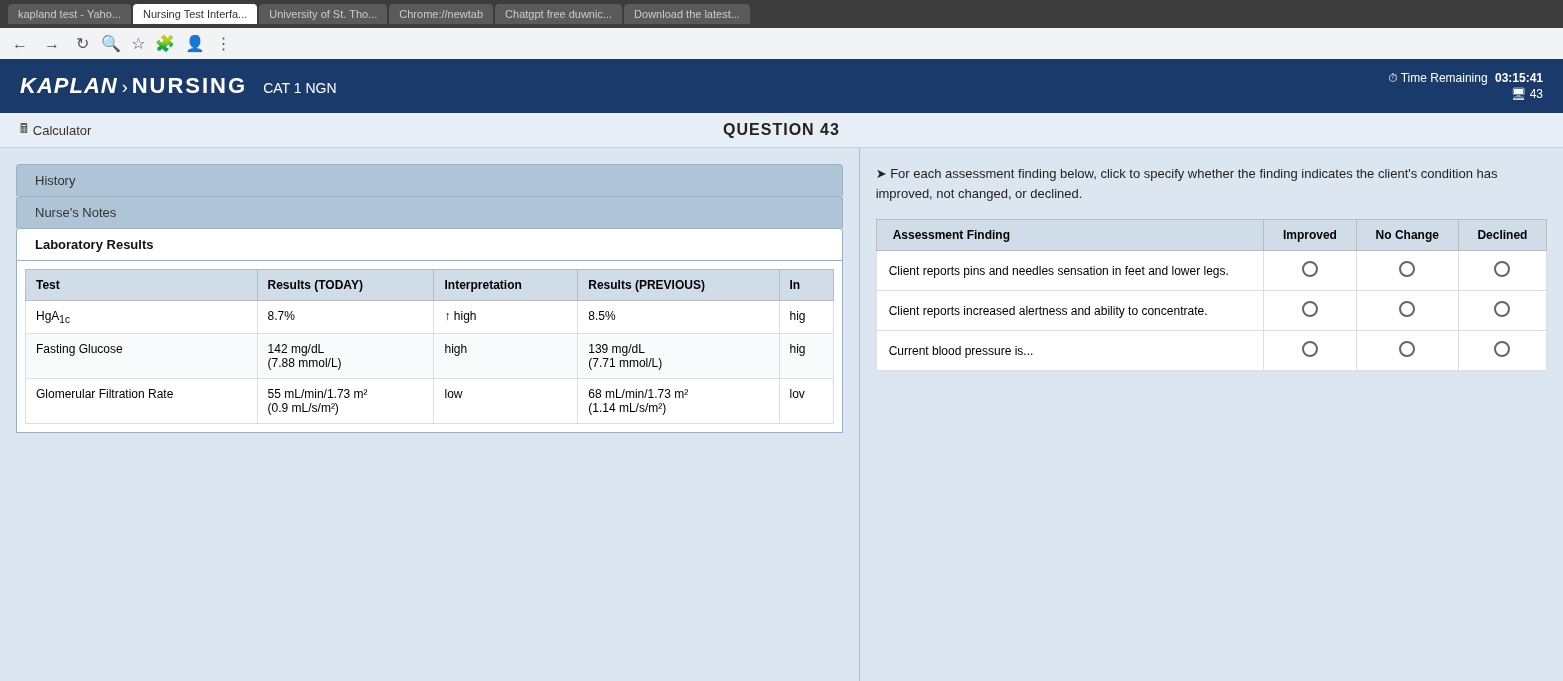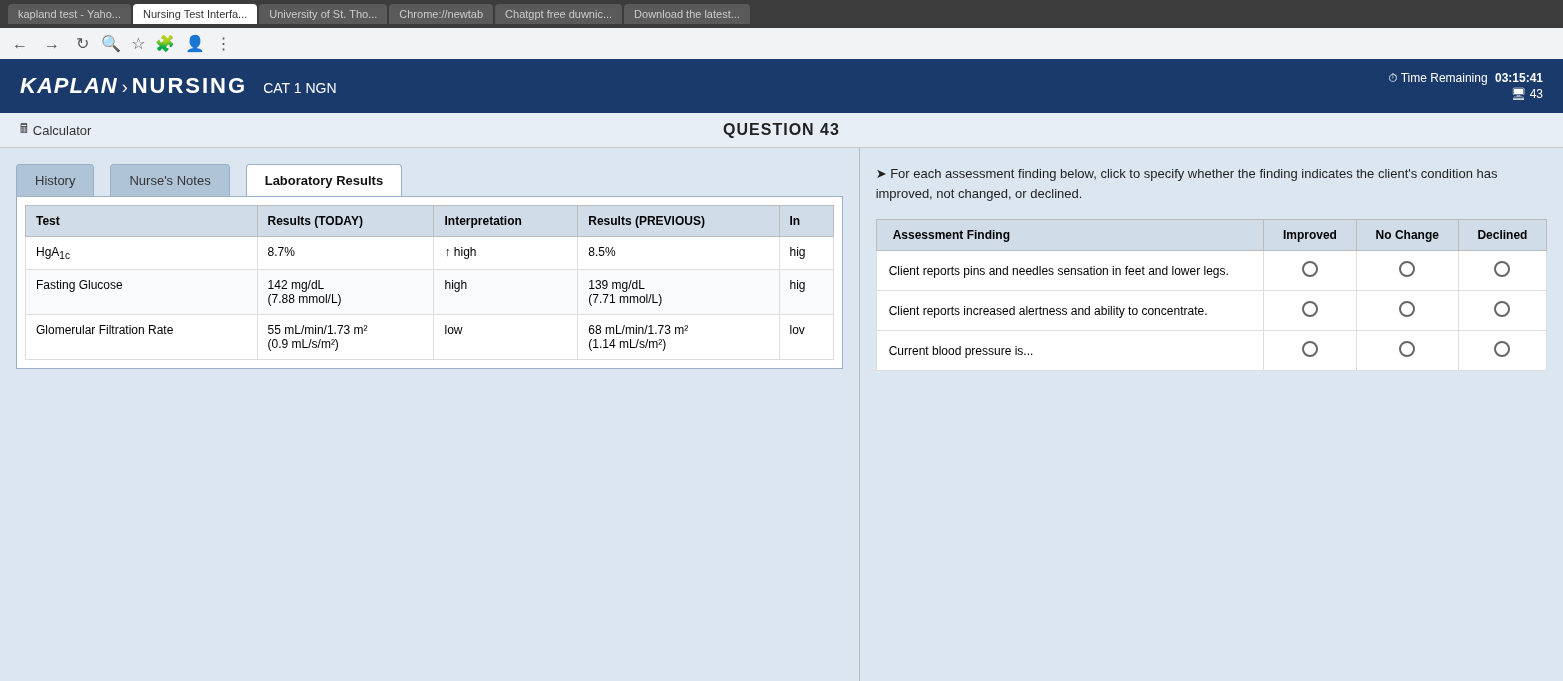--- a/index.html
+++ b/index.html
@@ -169,22 +169,23 @@
     }
     .case-intro {
       font-size: 13px;
       color: #222;
       flex: 1;
     }
 
     
     .tabs-container {
       display: flex;
-      gap: 16px;
+      gap: 0;
       margin-bottom: 0;
+      flex-direction: column;
     }
     .tab {
       padding: 8px 18px;
       background: #b0c4d8;
       border: 1px solid #9ab0c8;
       border-bottom: none;
       cursor: pointer;
       font-size: 13px;
       color: #333;
       border-radius: 4px 4px 0 0;

